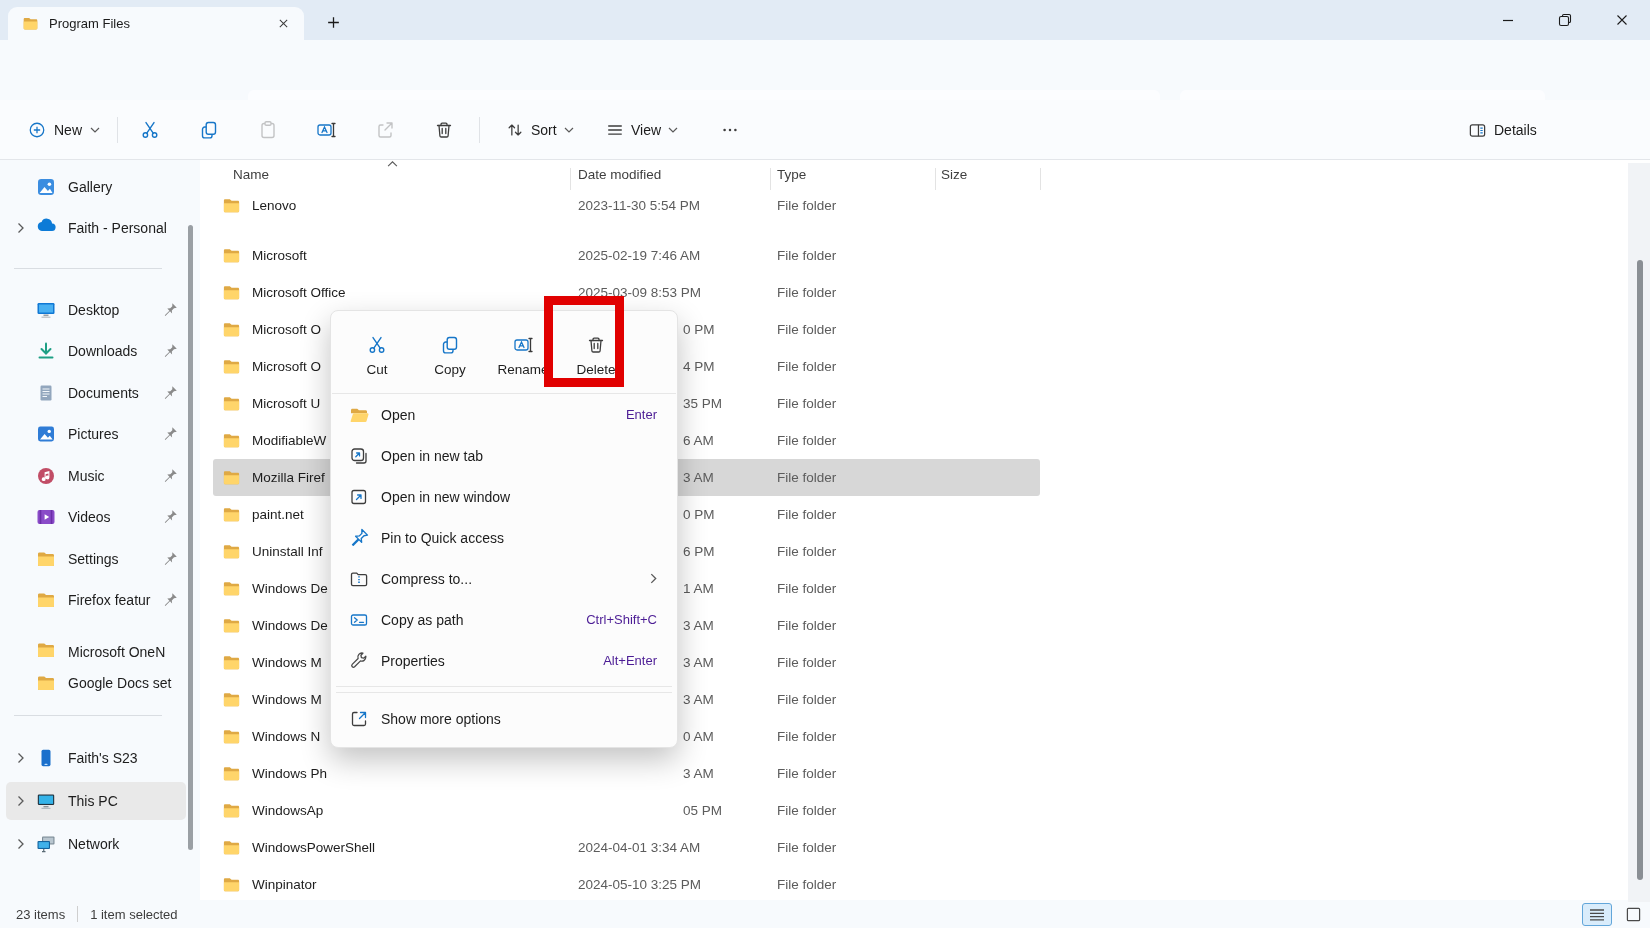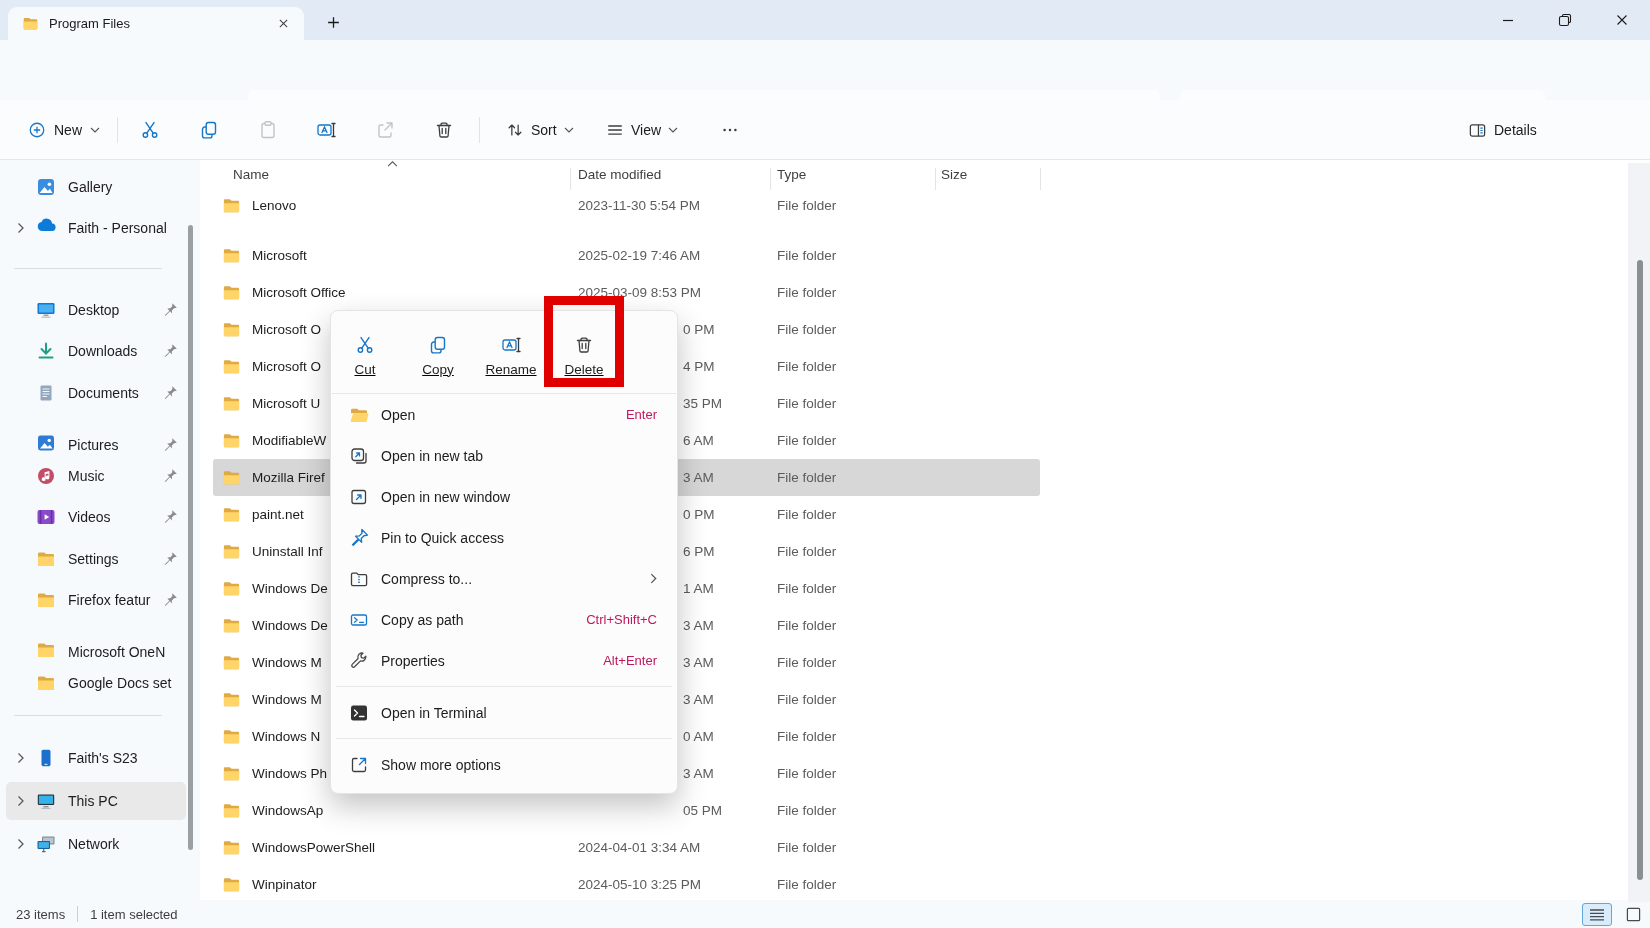--- a/index.html
+++ b/index.html
@@ -64,29 +64,29 @@
   .cell-name { display:flex; align-items:center; gap:11px; padding-left:9px; white-space:nowrap; overflow:hidden; }
   .f-icon { width:19px; height:19px; display:flex; flex-shrink:0; }
   .cell-date, .cell-type, .cell-size { color:#5c5c5c; white-space:nowrap; overflow:hidden; }
   .cell-date.partial { padding-left:105px; }
   .vscroll-track { position:absolute; left:1628px; top:163px; width:22px; height:739px; background:#f1f3f6; z-index:5; }
   .vscroll-thumb { position:absolute; left:9px; top:97px; width:6px; height:620px; background:#8a8f94; border-radius:3px; }
 
   
   .ctx { position:absolute; left:330px; top:310px; width:348px; background:#fcfcfc; border:1px solid #e4e4e4;
          border-radius:8px; box-shadow:0 12px 30px rgba(0,0,0,.24); z-index:40; padding:6px 0 8px 0; }
-  .ctx-iconrow { height:76px; display:flex; padding:0 0 0 6px; align-items:center;text-decoration:underline; }
+  .ctx-iconrow { height:76px; display:flex; padding:0 0 0 18px; align-items:center; }
   .mi-cell { width:56px; margin-right:17px; height:64px; display:flex; flex-direction:column; align-items:center;
              justify-content:center; gap:6px; border-radius:5px; font-size:13.5px; color:#1e1e1e; }
   .mi-ic { width:22px; height:22px; display:flex; align-items:center; justify-content:center; }
   .ctx-divider { height:1px; background:#e7e7e7; margin:0 1px; }
   .ctx-item { height:41px; display:flex; align-items:center; padding:0 16px 0 14px; font-size:14px; color:#1c1c1c; border-radius:4px; margin:0 4px; }
   .ctx-ic { width:20px; height:20px; display:flex; margin-right:12px; flex-shrink:0; }
   .ctx-label { flex:1; }
-  .ctx-short { font-size:13px; color:#be185d; }
+  .ctx-short { font-size:13px; color:#4c1d95; }
   .ctx-sep { height:1px; background:#e7e7e7; margin:5px 5px; }
   .ctx-sub { display:flex; }
 
   
   .annotation { position:absolute; left:544px; top:296px; width:80px; height:91px;
                 border:9px solid #e10000; z-index:60; }
 
   
   .statusbar { position:absolute; left:0; top:900px; width:1650px; height:28px; background:#f7fafd;
                display:flex; align-items:center; font-size:13px; color:#3d3d3d; }
@@ -368,21 +368,21 @@
             <path d="M6.5 6h7M6.5 8.5h7M6.5 11h7M6.5 13.5h4.5" stroke="#f2f6fa" stroke-width="1.1"></path>
           </svg>
         </span>
         <span class="side-label">Documents</span>
         <span class="side-pin">
           <svg viewBox="0 0 16 16" width="100%" height="100%" fill="#8a8a8a">
             <path d="M10.3 1.2 14.8 5.7 12 6.2 9.8 8.4l.3 3-2.1-2.1-4.6 4.6-.6-.6L7.4 8.7 5.3 6.6l3-.3 2-2z"></path>
           </svg>
         </span>
       </div>
-      <div class="side-item" style="top: 415px; align-items: flex-end;">
+      <div class="side-item" style="top: 415px;">
         <span class="side-chev"></span>
         <span class="side-icon">
           <svg viewBox="0 0 20 20" width="100%" height="100%">
             <rect x="2" y="2.5" width="16" height="15" rx="2.4" fill="#2f7cd6"></rect>
             <circle cx="13.2" cy="7.4" r="1.7" fill="#fff"></circle>
             <path d="M4 15.5l4.6-5.6 3.3 3.8 1.9-2 2.8 3.8z" fill="#fff"></path>
           </svg>
         </span>
         <span class="side-label">Pictures</span>
         <span class="side-pin">
@@ -920,30 +920,20 @@
         <div class="ctx-item">
           <span class="ctx-ic">
             <svg viewBox="0 0 20 20" width="100%" height="100%" fill="none" stroke="#4a4a4a" stroke-width="1.3" stroke-linejoin="round">
               <path d="M16.8 6.1a4 4 0 0 1-5.3 3.8l-5.9 5.9a1.7 1.7 0 0 1-2.4-2.4l5.9-5.9A4 4 0 0 1 13.9 2.2l-2 2 .5 2.4 2.4.5 2-2c.1.3 0 .6 0 1z"></path>
             </svg>
           </span>
           <span class="ctx-label">Properties</span>
           <span class="ctx-short">Alt+Enter</span>
         </div>
         <div class="ctx-sep"></div>
-        <div class="ctx-item">
-          <span class="ctx-ic">
-            <svg viewBox="0 0 20 20" width="100%" height="100%">
-              <rect x="2" y="2.5" width="16" height="15" rx="2.2" fill="#333"></rect>
-              <path d="M5.5 7l3 3-3 3" stroke="#fff" stroke-width="1.4" fill="none" stroke-linecap="round" stroke-linejoin="round"></path>
-              <path d="M10.5 13.5h4.5" stroke="#fff" stroke-width="1.4" stroke-linecap="round"></path>
-            </svg>
-          </span>
-          <span class="ctx-label">Open in Terminal</span>
-        </div>
         <div class="ctx-sep"></div>
         <div class="ctx-item">
           <span class="ctx-ic">
             <svg viewBox="0 0 20 20" width="100%" height="100%" fill="none" stroke="#3d3d3d" stroke-width="1.3" stroke-linecap="round" stroke-linejoin="round">
               <path d="M8 3.5H5A1.5 1.5 0 0 0 3.5 5v10A1.5 1.5 0 0 0 5 16.5h10a1.5 1.5 0 0 0 1.5-1.5v-3"></path>
               <path d="M11.5 3.5h5v5M16.5 3.5l-6 6" stroke="#1676c8"></path>
             </svg>
           </span>
           <span class="ctx-label">Show more options</span>
         </div>

